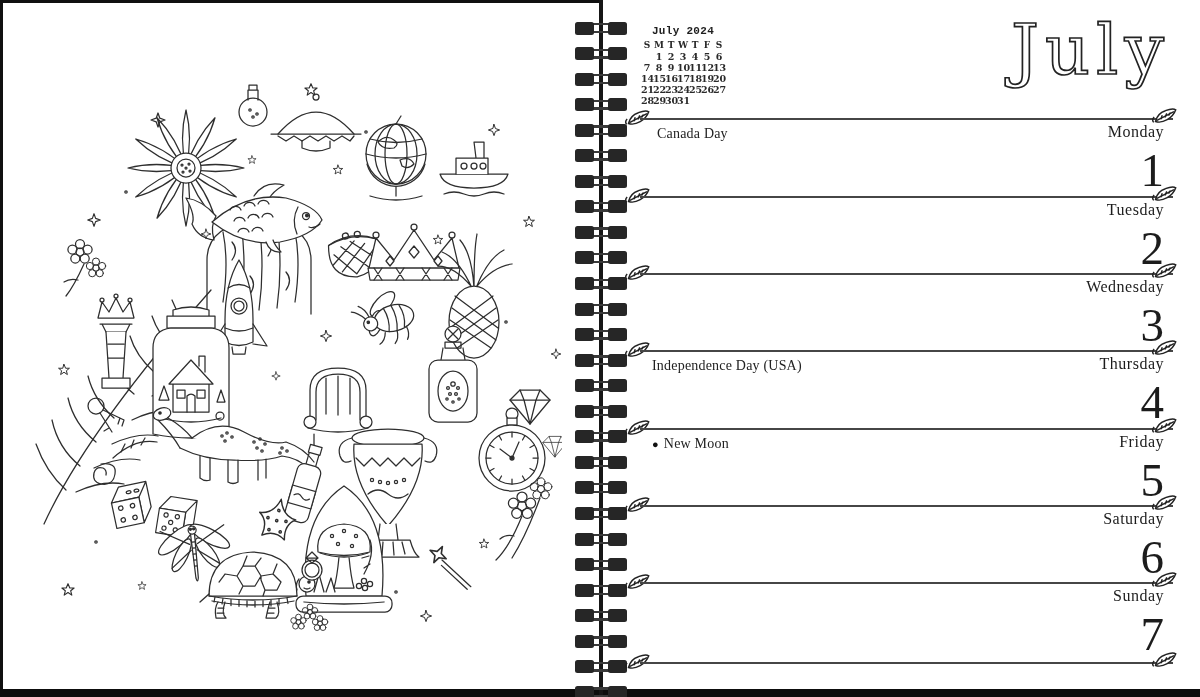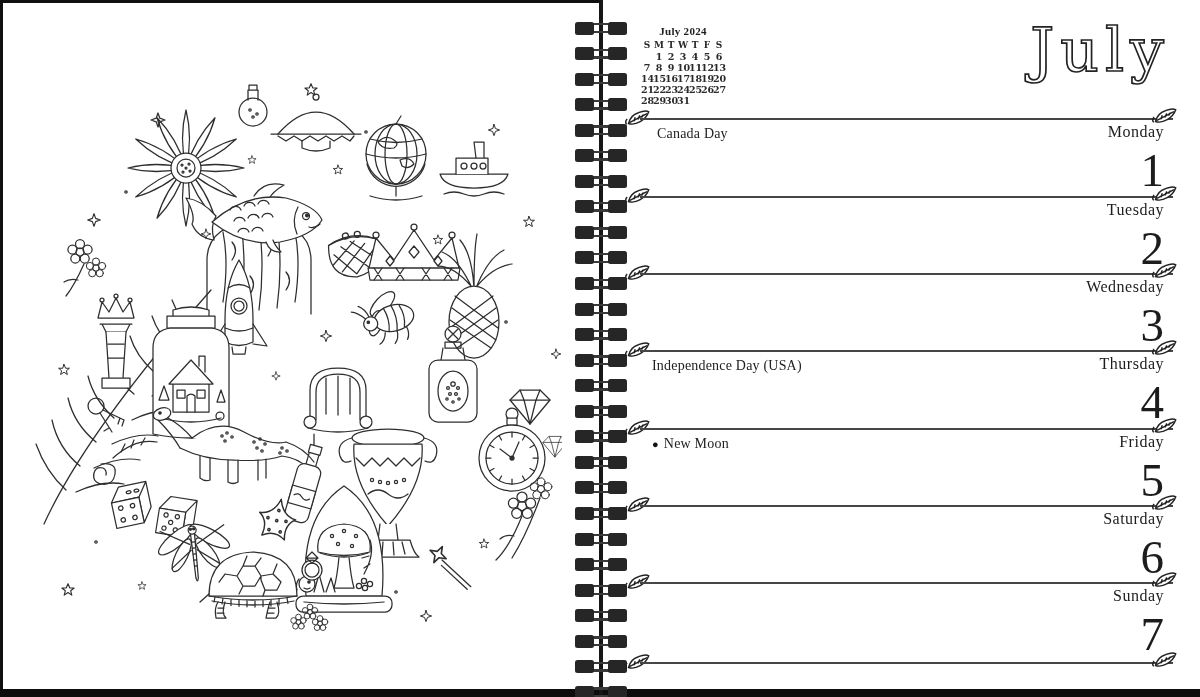--- a/index.html
+++ b/index.html
@@ -20,26 +20,26 @@
   .coil .b1 { top:1.5px; } .coil .b2 { bottom:1.5px; }
   .coil .blk { position:absolute; top:0; width:19px; height:13px; background:#262626; border-radius:2.5px; display:block; }
   .coil .l { left:0; } .coil .r { right:0; }
 
   
   .left-page { position:absolute; left:3px; top:3px; width:556px; height:686px; }
   #ill { position:absolute; left:3px; top:69px; }
 
   
   .mini-cal { position:absolute; left:641px; top:25px; width:84px; }
-  .mini-cal-title { font-family:Liberation Serif, serif; font-weight:700; font-size:11px; text-align:center; letter-spacing:.3px; margin-bottom:3px; color:#1e1e1e; }
+  .mini-cal-title { font-family:Liberation Mono, monospace; font-weight:700; font-size:11px; text-align:center; letter-spacing:.3px; margin-bottom:3px; color:#1e1e1e; }
   .mini-cal-grid { display:grid; grid-template-columns:repeat(7,12px); }
   .mini-cal-grid span { font-family:"DejaVu Serif",serif; font-weight:700; font-size:9px; line-height:11px; text-align:center; color:#2a2a2a; }
   .mini-cal-grid .mcd { font-size:9.5px; }
 
-  .month-title { position:absolute; top:0px; right:30px; font-family:"DejaVu Serif",serif; font-size:60px; line-height:100px; letter-spacing:6px; color:#222; }
+  .month-title { position:absolute; top:0px; right:30px; font-family:"DejaVu Serif",serif; font-size:70px; line-height:100px; letter-spacing:6px; color:#222; }
   @supports (-webkit-text-stroke: 1px #000) {
     .month-title { color:#fff; -webkit-text-stroke:1.7px #232323; }
   }
 
   .day-row { position:absolute; left:601px; width:599px; }
   .rule { position:absolute; top:0; left:39px; width:533px; height:2px; background:#464646; }
   .leaf { position:absolute; width:27px; height:18px; }
   .leaf-l { left:23px; top:-8px; }
   .leaf-r { left:550px; top:-10px; }
   .note { position:absolute; left:51px; top:8px; font-size:14px; color:#222; letter-spacing:.2px; white-space:nowrap; }

